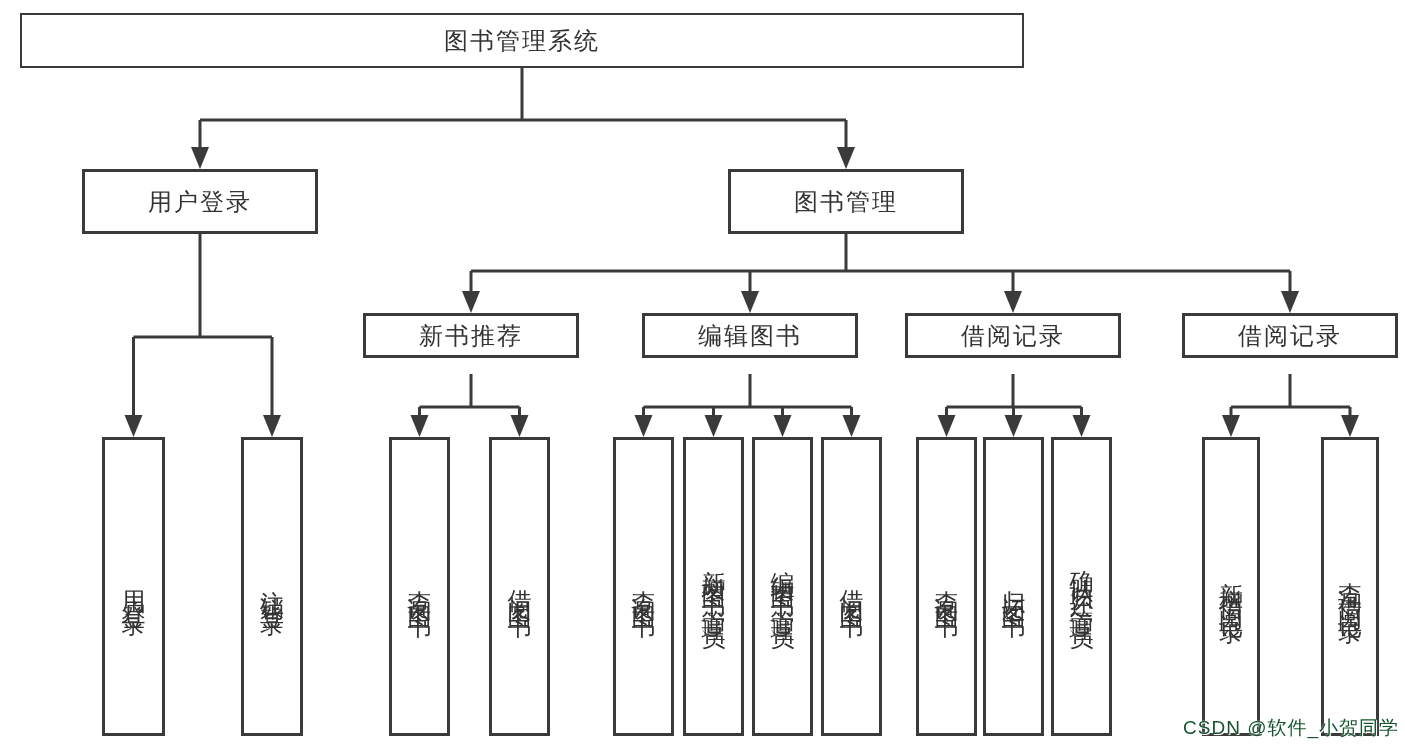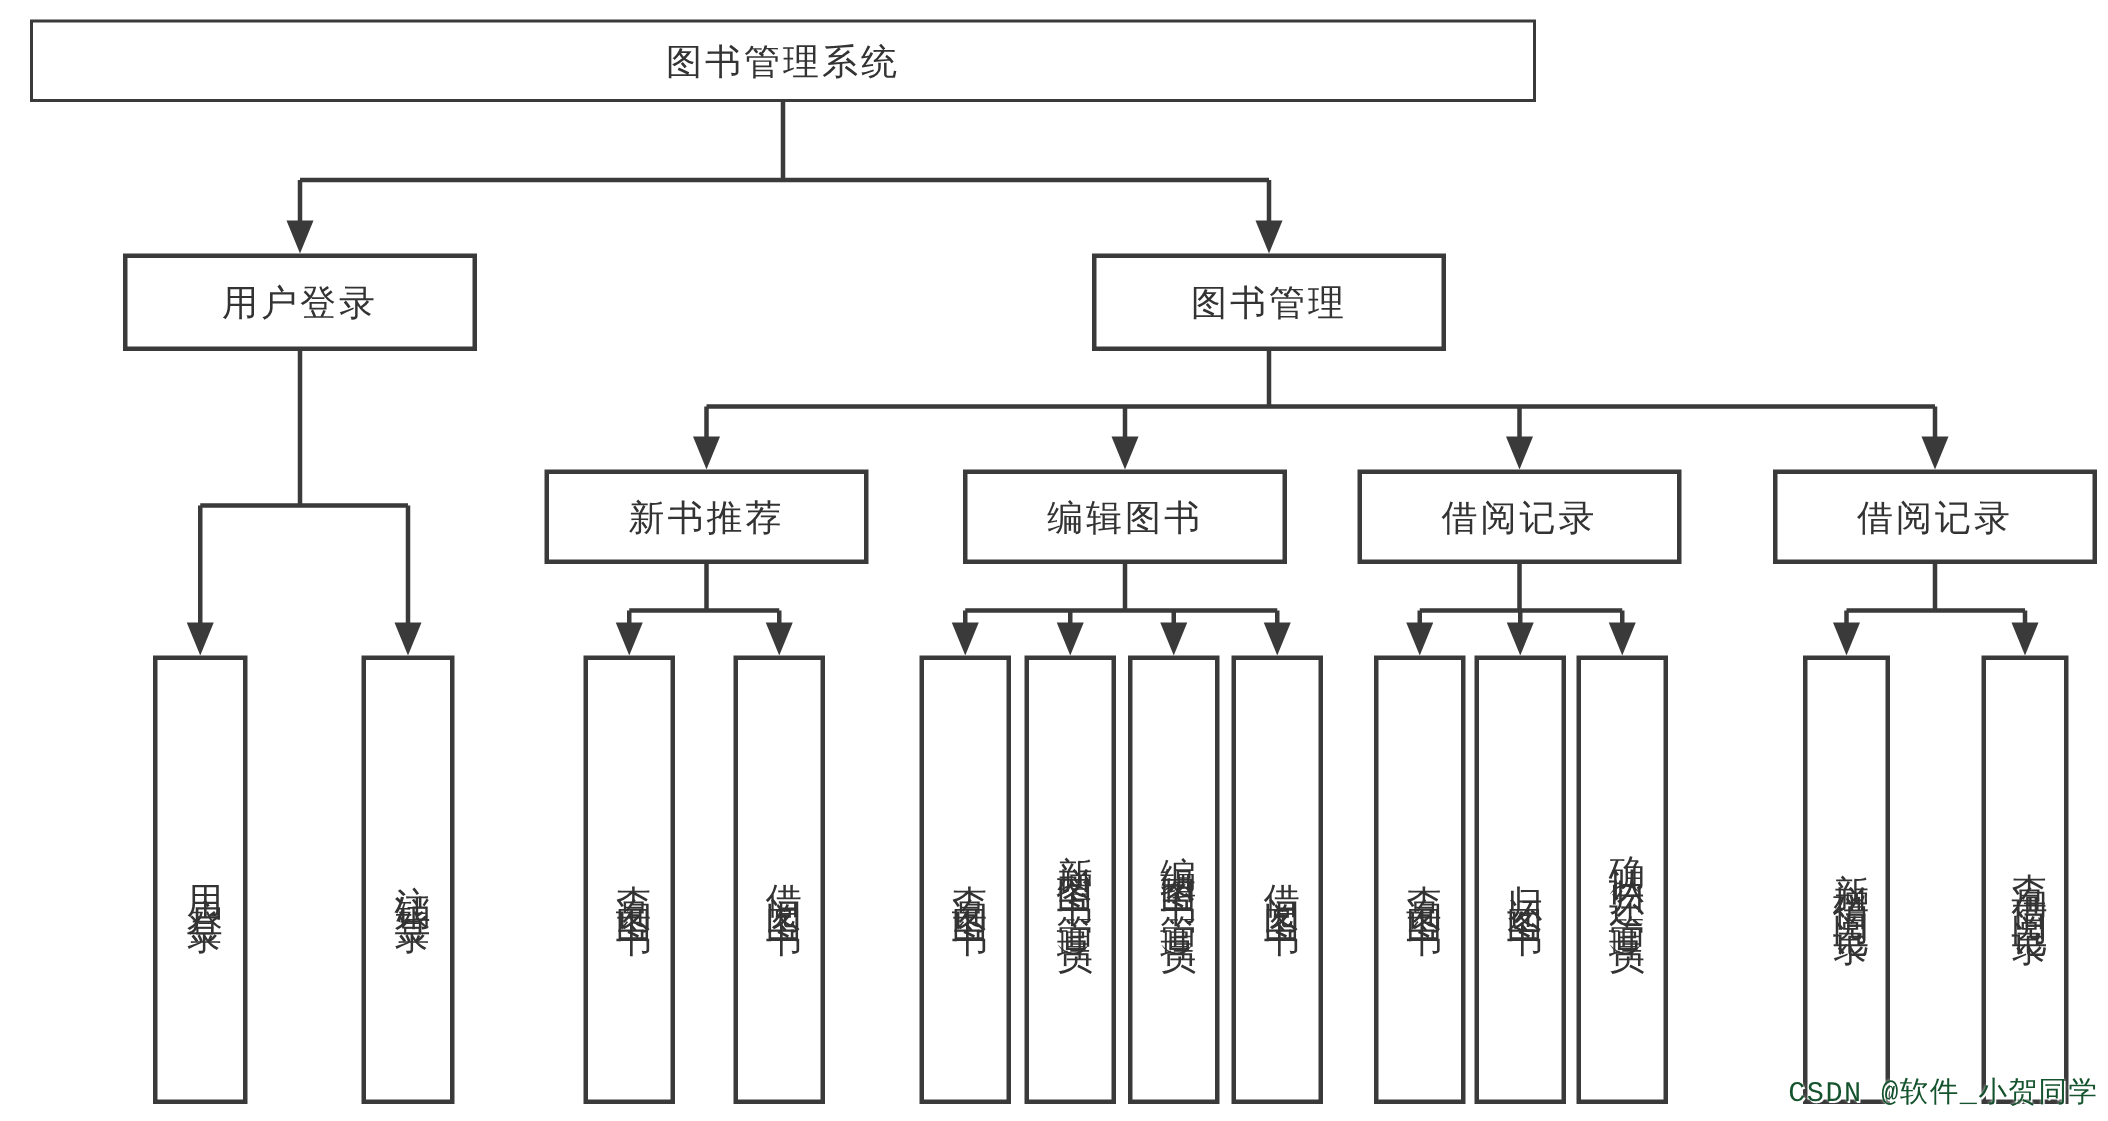--- a/index.html
+++ b/index.html
@@ -5,21 +5,21 @@
   html, body {
     margin: 0;
     padding: 0;
     background: #ffffff;
   }
   #canvas {
     position: relative;
     width: 1405px;
     height: 747px;
     background: #ffffff;
-    font-family: Liberation Mono, monospace;
+    font-family: Liberation Sans, sans-serif;
     overflow: hidden;
   }
   #connectors {
     position: absolute;
     left: 0;
     top: 0;
     z-index: 1;
   }
   .node {
     position: absolute;
@@ -28,21 +28,21 @@
     background: #ffffff;
     color: #333333;
     display: flex;
     align-items: center;
     justify-content: center;
     font-size: 24px;
     letter-spacing: 2px;
     z-index: 2;
     white-space: nowrap;
   }
-  .hnode { height: 63px; }
+  .hnode { height: 45px; }
   .vnode {
     top: 437px;
     height: 299px;
     writing-mode: vertical-rl;
     text-orientation: mixed;
     letter-spacing: 8px;
     white-space: normal;
   }
   
   .b-root  { left: 20px;  top: 13px;  width: 1004px; height: 55px; border-width: 2.5px; }

